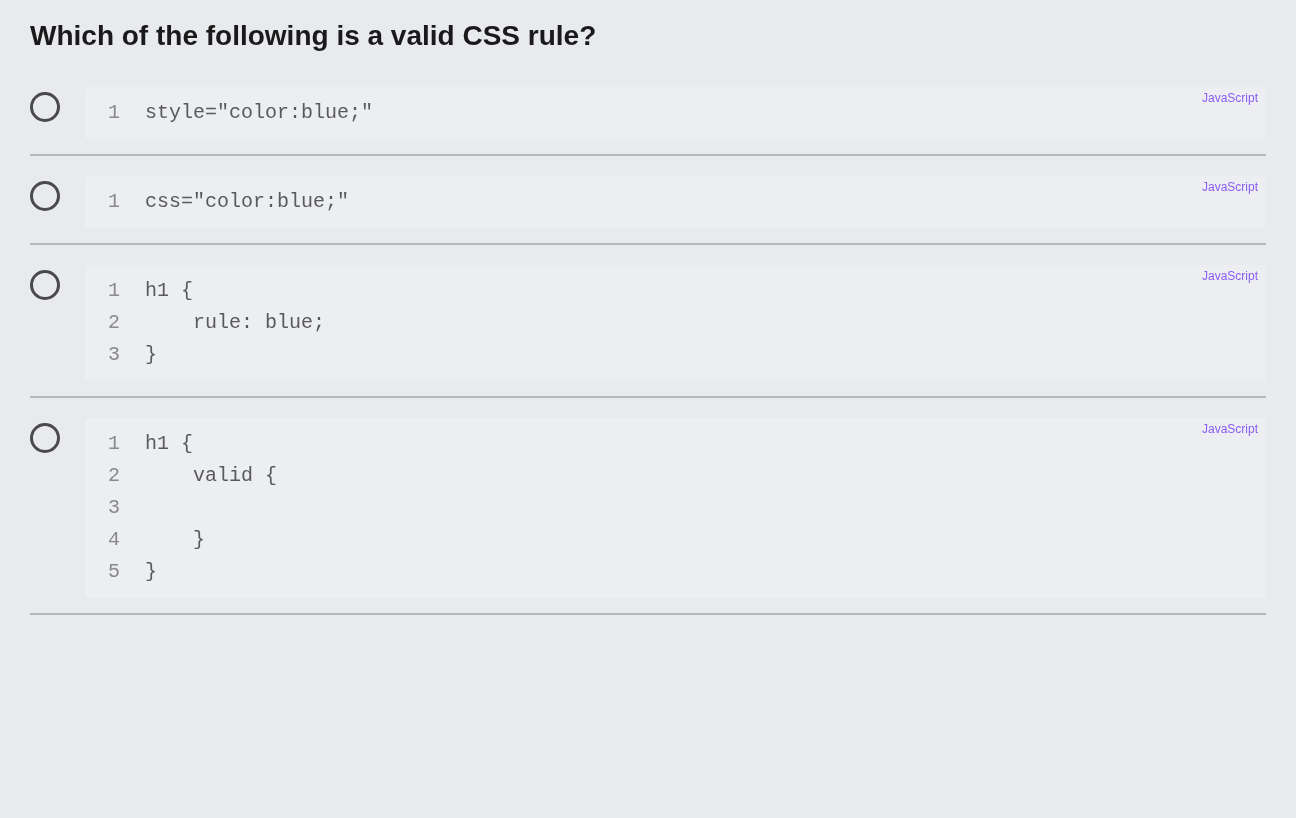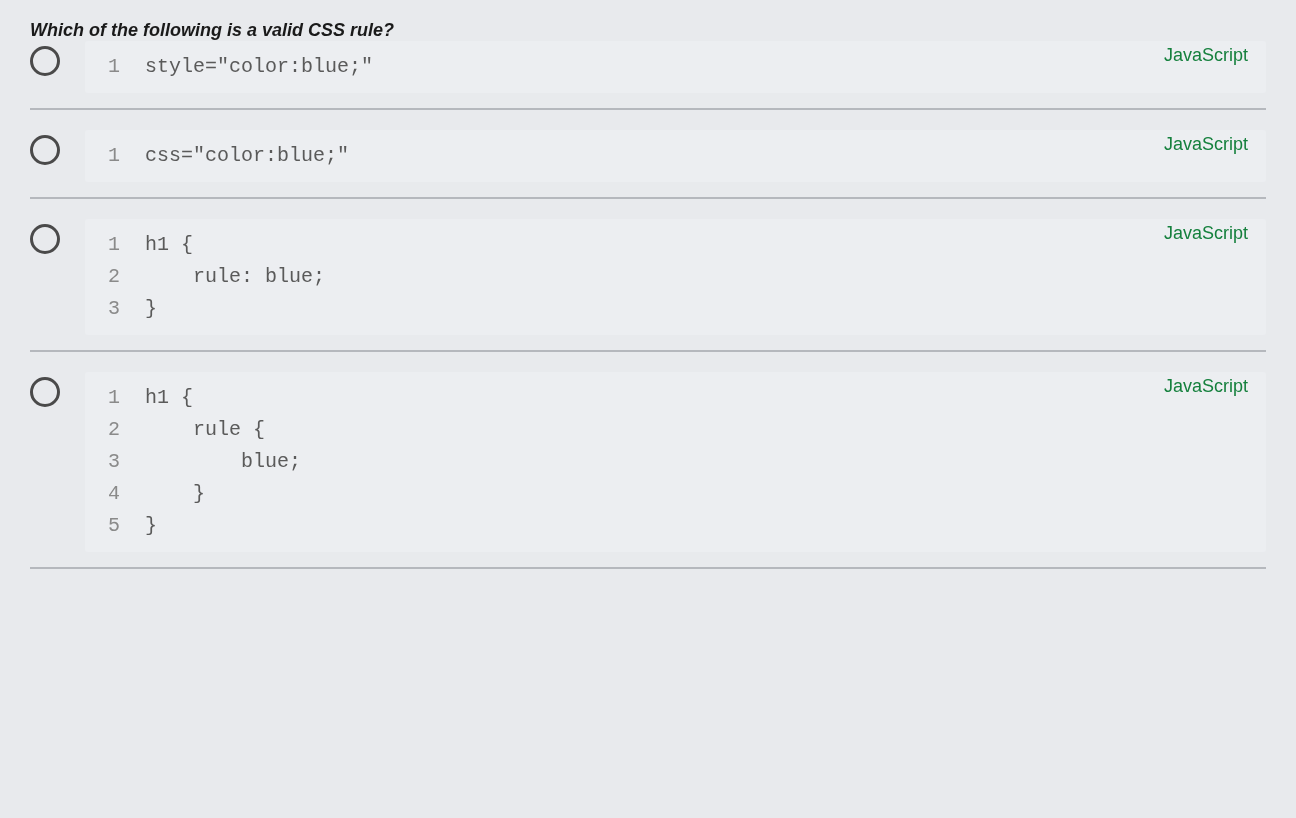--- a/index.html
+++ b/index.html
@@ -9,24 +9,24 @@
     }
     body {
       font-family: -apple-system, BlinkMacSystemFont, "Segoe UI", Arial, sans-serif;
       background: #e8eaed;
       padding: 20px 30px;
       width: 1296px;
       min-height: 818px;
       color: #2a2a2a;
     }
     .question-title {
-      font-size: 18px;
+      font-size: 28px;
       font-weight: 600;
       color: #1a1a1a;
-      font-style: italic;
+      margin-bottom: 35px;
     }
     .option-row {
       display: flex;
       align-items: flex-start;
       margin-bottom: 20px;
       padding-bottom: 15px;
       border-bottom: 2px solid #b5b8bd;
     }
     .radio-wrap {
       flex: 0 0 55px;
@@ -44,23 +44,23 @@
     .code-panel {
       flex: 1;
       position: relative;
       background: #eceef1;
       padding: 10px 0 10px 0;
       border-radius: 3px;
     }
     .lang-label {
       position: absolute;
       top: 4px;
-      right: 18px;
-      font-size: 18px;
-      color: #15803d;
+      right: 8px;
+      font-size: 12px;
+      color: #8b5cf6;
       font-family: Arial, sans-serif;
     }
     .code-lines {
       font-family: "Courier New", Courier, monospace;
       font-size: 20px;
       line-height: 1.6;
       color: #5a5a5a;
     }
     .code-line {
       display: flex;
@@ -141,25 +141,24 @@
   </div>
   <div class="code-panel">
     <div class="lang-label">JavaScript</div>
     <div class="code-lines">
       <div class="code-line">
         <span class="line-num">1</span>
         <span class="line-content">h1 {</span>
       </div>
       <div class="code-line">
         <span class="line-num">2</span>
-        <span class="line-content">    rule {</span>
+        <span class="line-content">    valid {</span>
       </div>
       <div class="code-line">
         <span class="line-num">3</span>
-        <span class="line-content">        blue;</span>
       </div>
       <div class="code-line">
         <span class="line-num">4</span>
         <span class="line-content">    }</span>
       </div>
       <div class="code-line">
         <span class="line-num">5</span>
         <span class="line-content">}</span>
       </div>
     </div>

